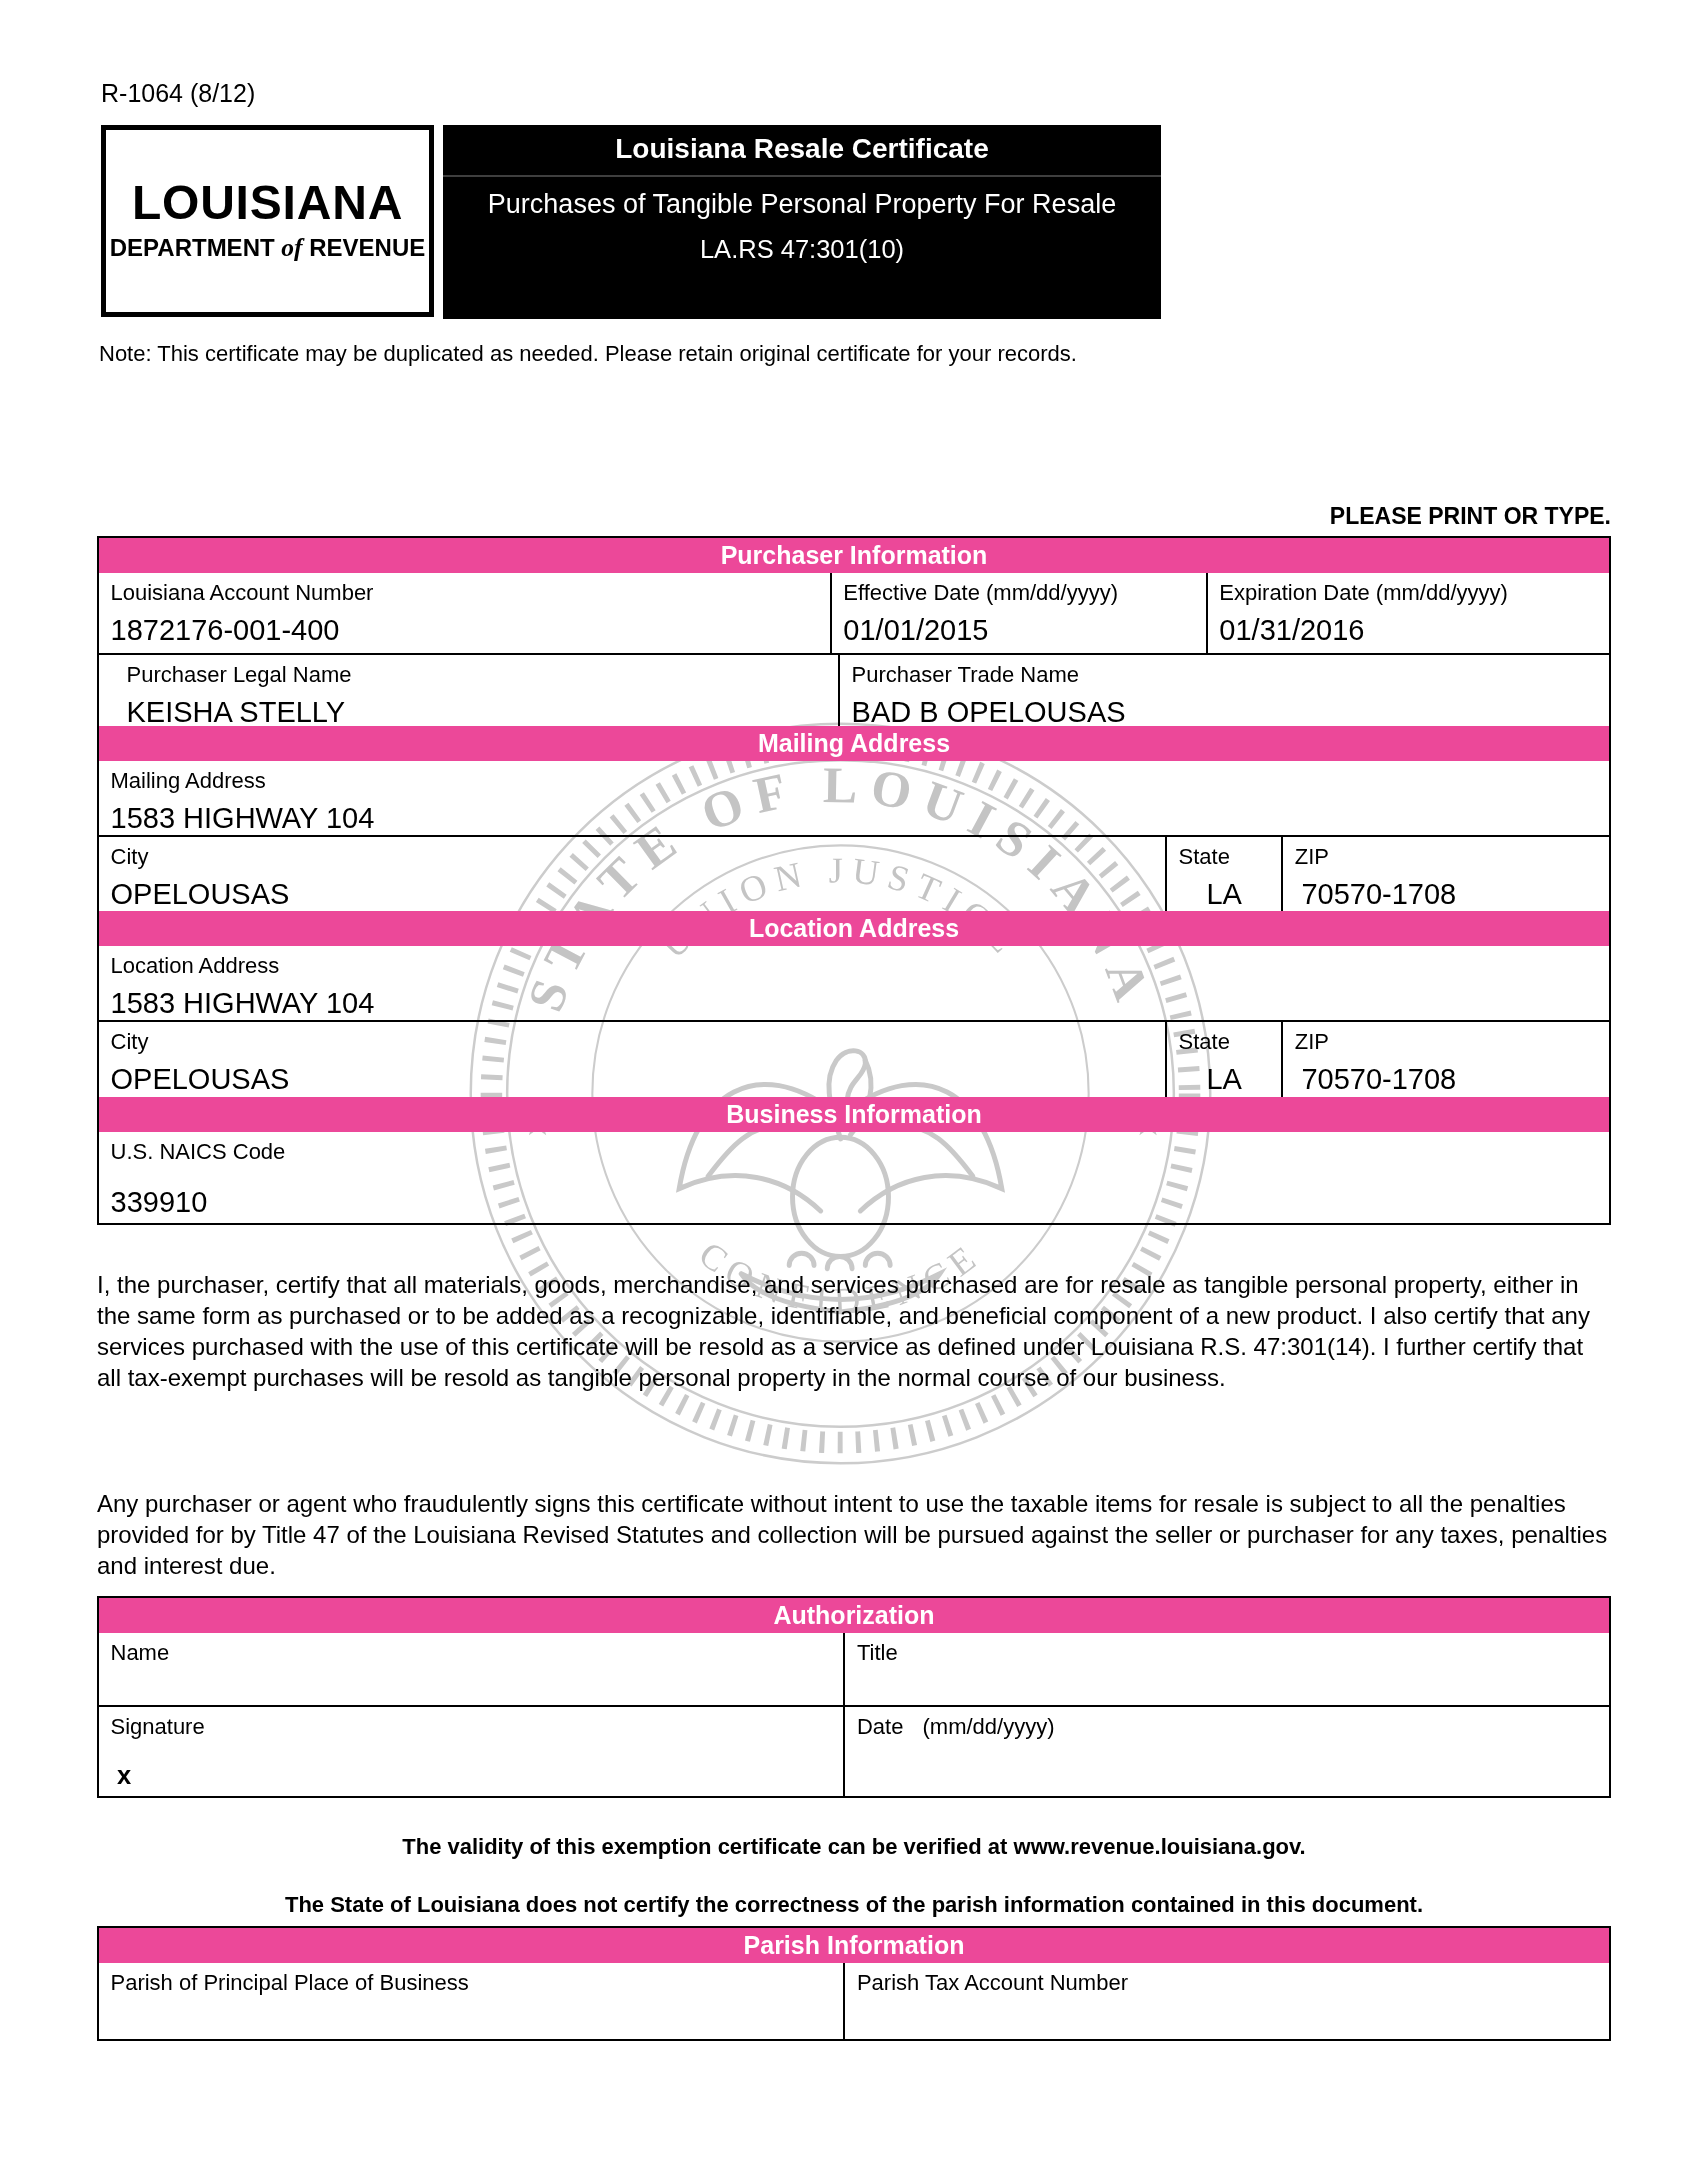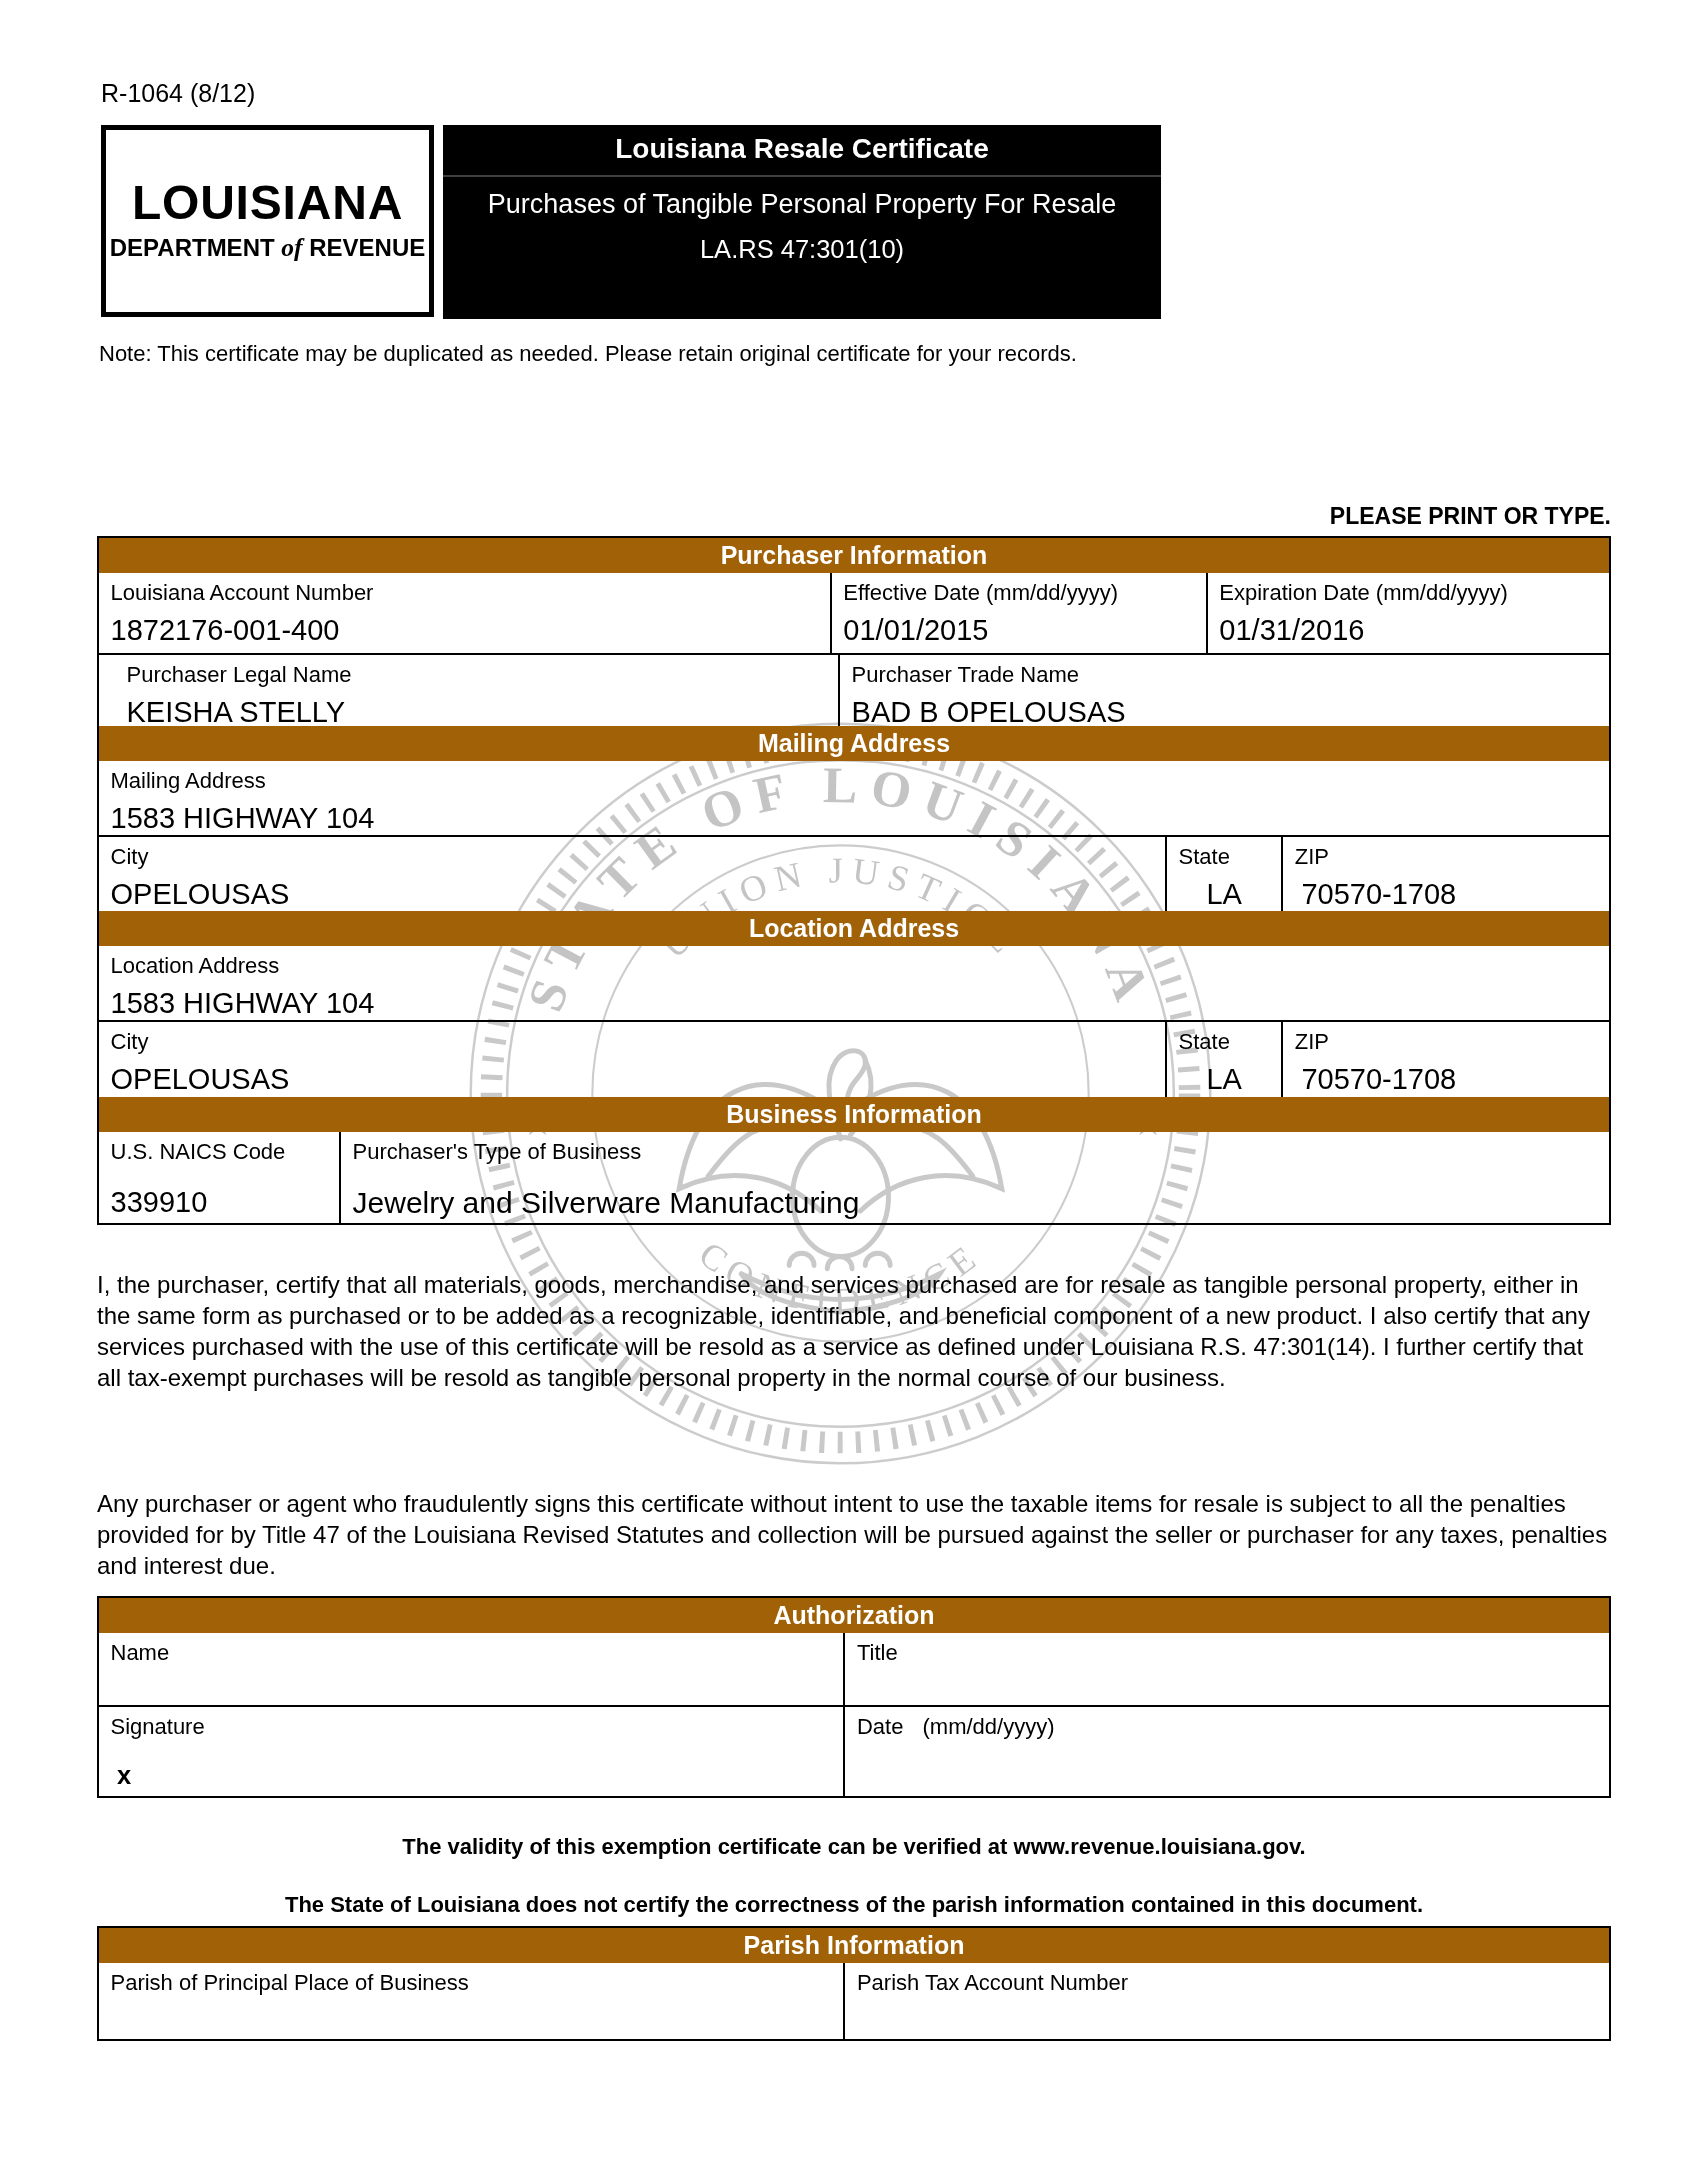--- a/index.html
+++ b/index.html
@@ -30,21 +30,21 @@
   }
   .title-main { font-size:28px; font-weight:bold; padding:8.2px 0 10px; border-bottom:2.5px solid #3f3f3f; }
   .title-sub { font-size:27px; margin-top:11.5px; }
   .title-statute { font-size:25.5px; margin-top:15px; }
 
   .note { position:absolute; left:99px; top:341px; font-size:22px; }
   .print-type { position:absolute; right:76px; top:503px; font-size:23px; font-weight:bold; }
 
   
   .tbl { position:absolute; left:97px; width:1514px; border:2.5px solid #000; background:transparent; }
-  .bar { background:#a16207; color:#fff; font-weight:bold; font-size:25px; text-align:center;
+  .bar { background:#ec4899; color:#fff; font-weight:bold; font-size:25px; text-align:center;
          height:35px; line-height:35px; }
   .trow { display:flex; border-top:2.5px solid #000; overflow:hidden; }
   .trow.after-bar { border-top:none; }
   .cell { padding:6.6px 11.5px 5px; border-left:2.5px solid #000; overflow:hidden; }
   .cell:first-child { border-left:none; }
   .lbl { font-size:22px; }
   .val { font-size:29px; margin-top:8.2px; white-space:nowrap; }
 
   .r-h97  { height:80px; }
   .r-h88  { height:73px; }
@@ -223,24 +223,20 @@
         </div>
       </div>
 
       <div class="bar">Business Information</div>
 
       <div class="trow after-bar r-h111">
         <div class="cell w-naics cell-naics">
           <div class="lbl">U.S. NAICS Code</div>
           <div class="val">339910</div>
         </div>
-        <div class="cell w-bustype cell-bustype">
-          <div class="lbl">Purchaser's Type of Business</div>
-          <div class="val">Jewelry and Silverware Manufacturing</div>
-        </div>
       </div>
     </div>
 
     <div class="para para1">I, the purchaser, certify that all materials, goods, merchandise, and services purchased are for resale as tangible personal property, either in the same form as purchased or to be added as a recognizable, identifiable, and beneficial component of a new product. I also certify that any services purchased with the use of this certificate will be resold as a service as defined under Louisiana R.S. 47:301(14). I further certify that all tax-exempt purchases will be resold as tangible personal property in the normal course of our business.</div>
     <div class="para para3">Any purchaser or agent who fraudulently signs this certificate without intent to use the taxable items for resale is subject to all the penalties provided for by Title 47 of the Louisiana Revised Statutes and collection will be pursued against the seller or purchaser for any taxes, penalties and interest due.</div>
 
     <div class="tbl tbl-auth">
       <div class="bar">Authorization</div>
       <div class="trow after-bar r-h87">
         <div class="cell w-half-l">

